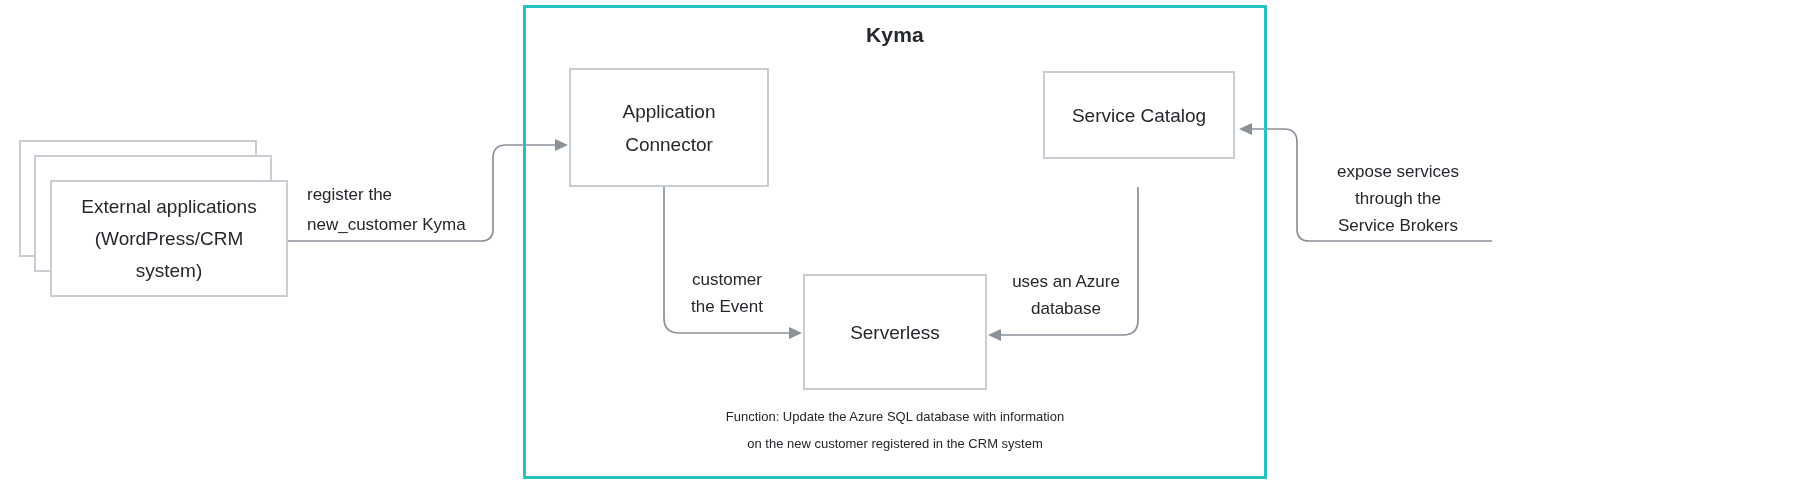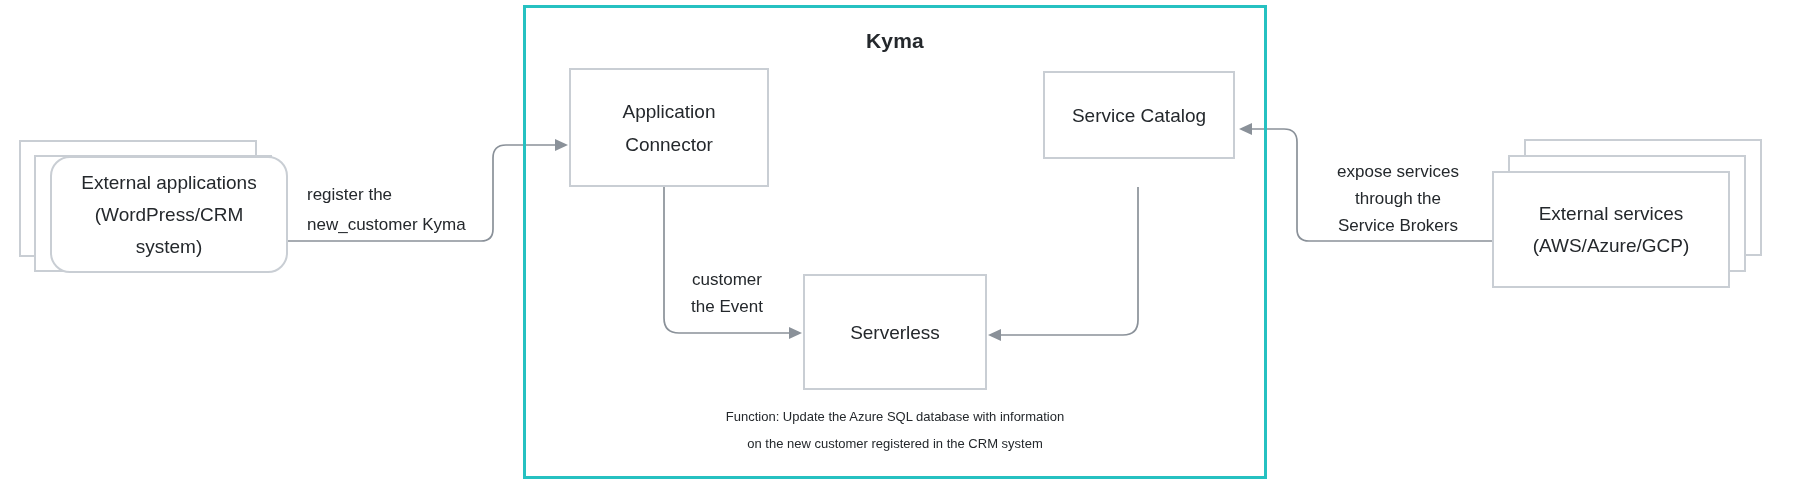--- a/index.html
+++ b/index.html
@@ -32,21 +32,21 @@
     stroke-width: 1.7px;
   }
   .kyma-box {
     position: absolute;
     left: 523px; top: 5px;
     width: 744px; height: 474px;
     border: 3px solid var(--accent);
     background: transparent;
   }
   .kyma-title {
-    padding-top: 21px;
+    padding-top: 15px;
     text-align: center;
     font-size: 21px;
     font-weight: bold;
     letter-spacing: 0.2px;
   }
   .node {
     position: absolute;
     background: var(--background);
     border: 2px solid var(--box_border);
     display: flex;
@@ -64,21 +64,21 @@
   .stack-left  { left: 19px;   top: 140px; width: 272px; height: 151px; }
   .stack-right { left: 1492px; top: 139px; width: 272px; height: 151px; }
   .stack-layer {
     position: absolute;
     width: 238px; height: 117px;
     background: var(--background);
     border: 2px solid var(--box_border);
   }
   .stack-left  .layer-1 { left: 0;    top: 0; }
   .stack-left  .layer-2 { left: 15px; top: 15px; }
-  .stack-left  .layer-3 { left: 31px; top: 16px; border-radius: 20px; }
+  .stack-left  .layer-3 { left: 31px; top: 40px; }
   .stack-right .layer-1 { left: 32px; top: 0; }
   .stack-right .layer-2 { left: 16px; top: 16px; }
   .stack-right .layer-3 { left: 0;    top: 32px; }
   .stack-label {
     display: flex;
     align-items: center;
     justify-content: center;
     text-align: center;
     font-size: 19px;
     line-height: 32px;
@@ -133,33 +133,29 @@
 system)</div>
   </div>
 
   <div class="node node-app-connector">Application
 Connector</div>
 
   <div class="node node-service-catalog">Service Catalog</div>
 
   <div class="node node-serverless">Serverless</div>
 
-  <div class="stack stack-right">
-    <div class="stack-layer layer-1"></div>
-    <div class="stack-layer layer-2"></div>
-    <div class="stack-layer layer-3 stack-label">External services
-(AWS/Azure/GCP)</div>
-  </div>
 
   <div class="edge-label label-register">register the
 new_customer Kyma</div>
 
   <div class="edge-label label-consumes">customer
 the Event</div>
 
+  <div class="edge-label label-uses">uses an Azure
+database</div>
 
   <div class="edge-label label-expose">expose services
 through the
 Service Brokers</div>
 
   <div class="function-note">Function: Update the Azure SQL database with information
 on the new customer registered in the CRM system</div>
 
 </div>
 

